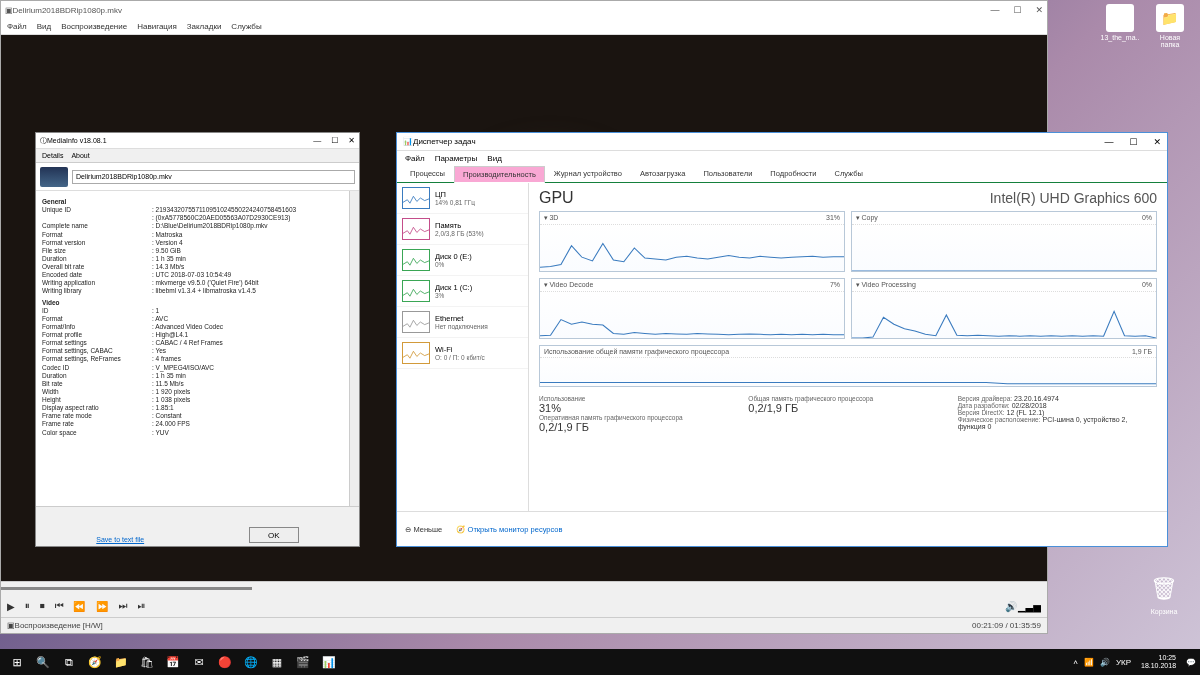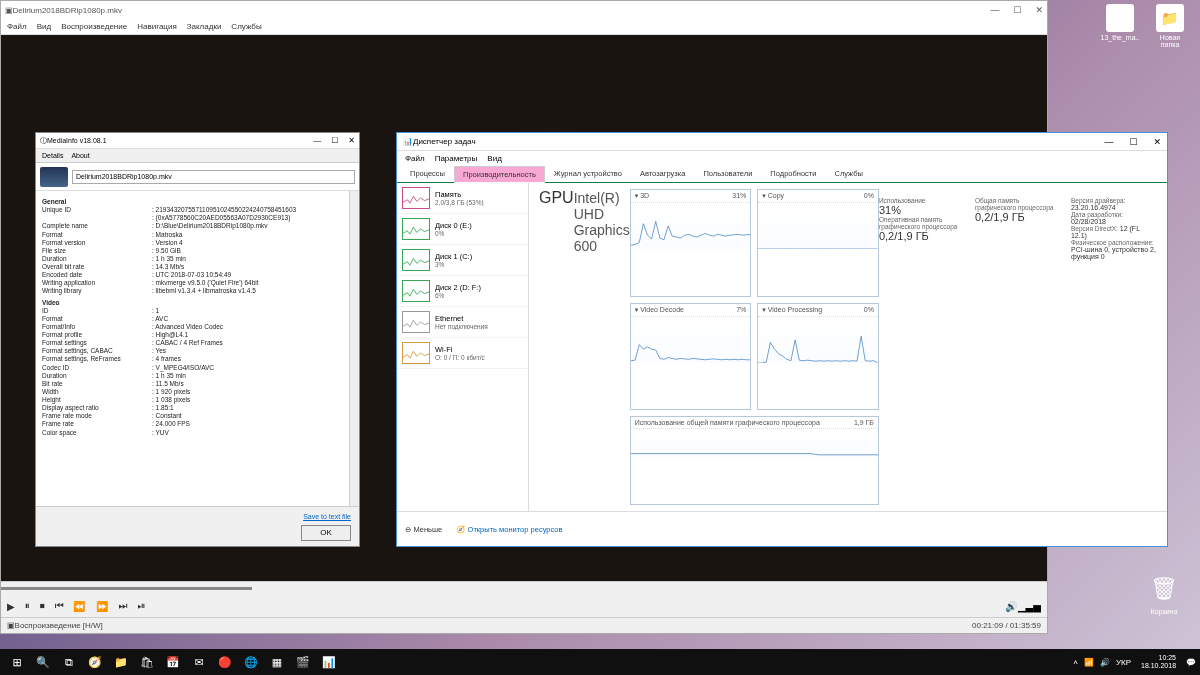--- a/index.html
+++ b/index.html
@@ -32,42 +32,42 @@
 .mi-tabs{height:14px;display:flex;gap:8px;padding:0 6px;align-items:center;border-bottom:1px solid #ccc;background:#f0f0f0}
 .mi-top{height:28px;display:flex;align-items:center;padding:4px;gap:4px;background:#fff;border-bottom:1px solid #ddd}
 .mi-top .thumb{width:28px;height:20px;background:linear-gradient(#235,#468);border-radius:2px}
 .mi-top input{flex:1;height:14px;font-size:7px;padding:0 3px;border:1px solid #aaa}
 .mi-body{flex:1;background:#fff;padding:4px 6px;overflow:hidden;font-family:"Courier New",monospace;font-size:6.5px;line-height:1.25;color:#222;position:relative}
 .mi-body .sb{position:absolute;right:0;top:0;width:10px;height:100%;background:#eee;border-left:1px solid #ccc}
 .mi-body .row{display:flex}
 .mi-body .k{width:110px;white-space:nowrap;overflow:hidden}
 .mi-body .v{flex:1;white-space:nowrap;overflow:hidden}
 .mi-body .sec{font-weight:bold;margin-top:3px}
-.mi-foot{height:40px;background:#f0f0f0;border-top:1px solid #ccc;display:flex;flex-direction:column;align-items:flex-end;justify-content:space-around;padding:3px 8px}
+.mi-foot{height:40px;background:#f0f0f0;border-top:1px solid #ccc;display:flex;flex-direction:row;align-items:flex-end;justify-content:space-around;padding:3px 8px}
 .mi-foot a{color:#06c;text-decoration:underline;font-size:7px}
 .mi-foot button{width:50px;height:16px;font-size:8px;border:1px solid #888;background:#eee}
 
 
 .tm{position:absolute;left:396px;top:132px;width:772px;height:415px;background:#fff;border:1px solid #4a90d9;display:flex;flex-direction:column;font-size:8px}
 .tm-title{height:18px;background:#fff;display:flex;align-items:center;padding:0 6px;border-bottom:1px solid #ddd}
 .tm-title .wc{margin-left:auto;display:flex;gap:16px;font-size:9px}
 .tm-menu{height:14px;display:flex;gap:10px;padding:0 8px;align-items:center}
 .tm-tabs{height:18px;display:flex;padding:0 4px;border-bottom:1px solid #15803d;align-items:flex-end}
 .tm-tabs .tab{padding:3px 8px;border:1px solid transparent;font-size:7.5px;color:#333}
 .tm-tabs .tab.act{border:1px solid #ccc;border-bottom:1px solid #fff;background:#f9a8d4;margin-bottom:-1px}
 .tm-main{flex:1;display:flex}
 .tm-side{width:132px;border-right:1px solid #ddd;overflow:hidden}
 .side-item{display:flex;align-items:center;padding:4px 5px;gap:5px;border-bottom:1px solid #f3f3f3}
 .side-item.sel{background:#e5e5e5}
 .side-item .g{width:28px;height:22px;border:1px solid;position:relative;background:#fff}
 .side-item .g svg{width:100%;height:100%}
 .side-item .txt{flex:1;overflow:hidden}
 .side-item .n{font-size:7.5px;white-space:nowrap;overflow:hidden;text-overflow:ellipsis}
 .side-item .s{font-size:6.5px;color:#666;white-space:nowrap}
-.tm-detail{flex:1;padding:6px 10px;display:flex;flex-direction:row}
+.tm-detail{flex:1;padding:6px 10px;display:flex;flex-direction:column}
 .tm-head{display:flex;justify-content:space-between;align-items:baseline;margin-bottom:4px}
 .tm-head h1{font-size:16px;font-weight:400;color:#333}
 .tm-head .sub{font-size:14px;color:#555}
 .charts{display:grid;grid-template-columns:1fr 1fr;gap:6px}
 .chart{border:1px solid #b8c8d8}
 .chart .ch{display:flex;justify-content:space-between;padding:2px 4px;font-size:7px;color:#555;border-bottom:1px dotted #ddd}
 .chart .cb{height:46px;position:relative;background:linear-gradient(#fff,#fafcff)}
 .chart.wide{grid-column:1/3}
 .chart.wide .cb{height:28px}
 .chart svg{width:100%;height:100%;display:block}
@@ -298,20 +298,29 @@
       <span class="tab act">Производительность</span>
       <span class="tab">Журнал устройство</span>
       <span class="tab">Автозагрузка</span>
       <span class="tab">Пользователи</span>
       <span class="tab">Подробности</span>
       <span class="tab">Службы</span>
     </div>
   <div class="tm-main">
     <div class="tm-side" id="tm-side">
         <div class="side-item">
+          <div class="g" style="border-color:#3a7bbf"><svg viewBox="0 0 30 20">
+              <polyline fill="none" stroke="#3a7bbf" stroke-width="1" points="0,15 5,12 8,16 12,8 16,14 20,10 25,13 30,11"></polyline>
+            </svg></div>
+          <div class="txt">
+            <div class="n">ЦП</div>
+            <div class="s">14% 0,81 ГГц</div>
+          </div>
+        </div>
+        <div class="side-item">
           <div class="g" style="border-color:#c44d8a"><svg viewBox="0 0 30 20">
               <polyline fill="none" stroke="#c44d8a" stroke-width="1" points="0,15 5,12 8,16 12,8 16,14 20,10 25,13 30,11"></polyline>
             </svg></div>
           <div class="txt">
             <div class="n">Память</div>
             <div class="s">2,0/3,8 ГБ (53%)</div>
           </div>
         </div>
         <div class="side-item">
           <div class="g" style="border-color:#3aa655"><svg viewBox="0 0 30 20">
@@ -322,29 +331,20 @@
             <div class="s">0%</div>
           </div>
         </div>
         <div class="side-item">
           <div class="g" style="border-color:#3aa655"><svg viewBox="0 0 30 20">
               <polyline fill="none" stroke="#3aa655" stroke-width="1" points="0,15 5,12 8,16 12,8 16,14 20,10 25,13 30,11"></polyline>
             </svg></div>
           <div class="txt">
             <div class="n">Диск 1 (C:)</div>
             <div class="s">3%</div>
-          </div>
-        </div>
-        <div class="side-item">
-          <div class="g" style="border-color:#3aa655"><svg viewBox="0 0 30 20">
-              <polyline fill="none" stroke="#3aa655" stroke-width="1" points="0,15 5,12 8,16 12,8 16,14 20,10 25,13 30,11"></polyline>
-            </svg></div>
-          <div class="txt">
-            <div class="n">Диск 2 (D: F:)</div>
-            <div class="s">6%</div>
           </div>
         </div>
         <div class="side-item">
           <div class="g" style="border-color:#999"><svg viewBox="0 0 30 20">
               <polyline fill="none" stroke="#999" stroke-width="1" points="0,15 5,12 8,16 12,8 16,14 20,10 25,13 30,11"></polyline>
             </svg></div>
           <div class="txt">
             <div class="n">Ethernet</div>
             <div class="s">Нет подключения</div>
           </div>

